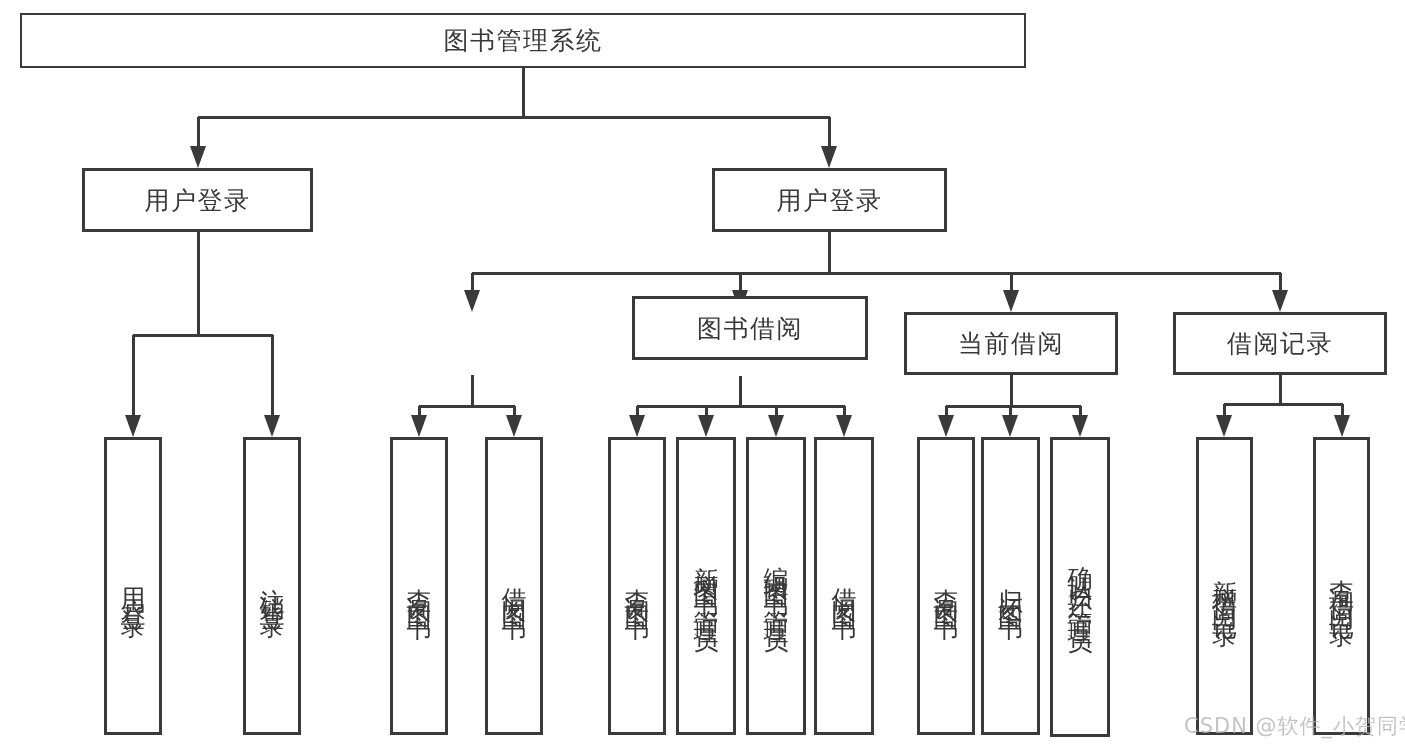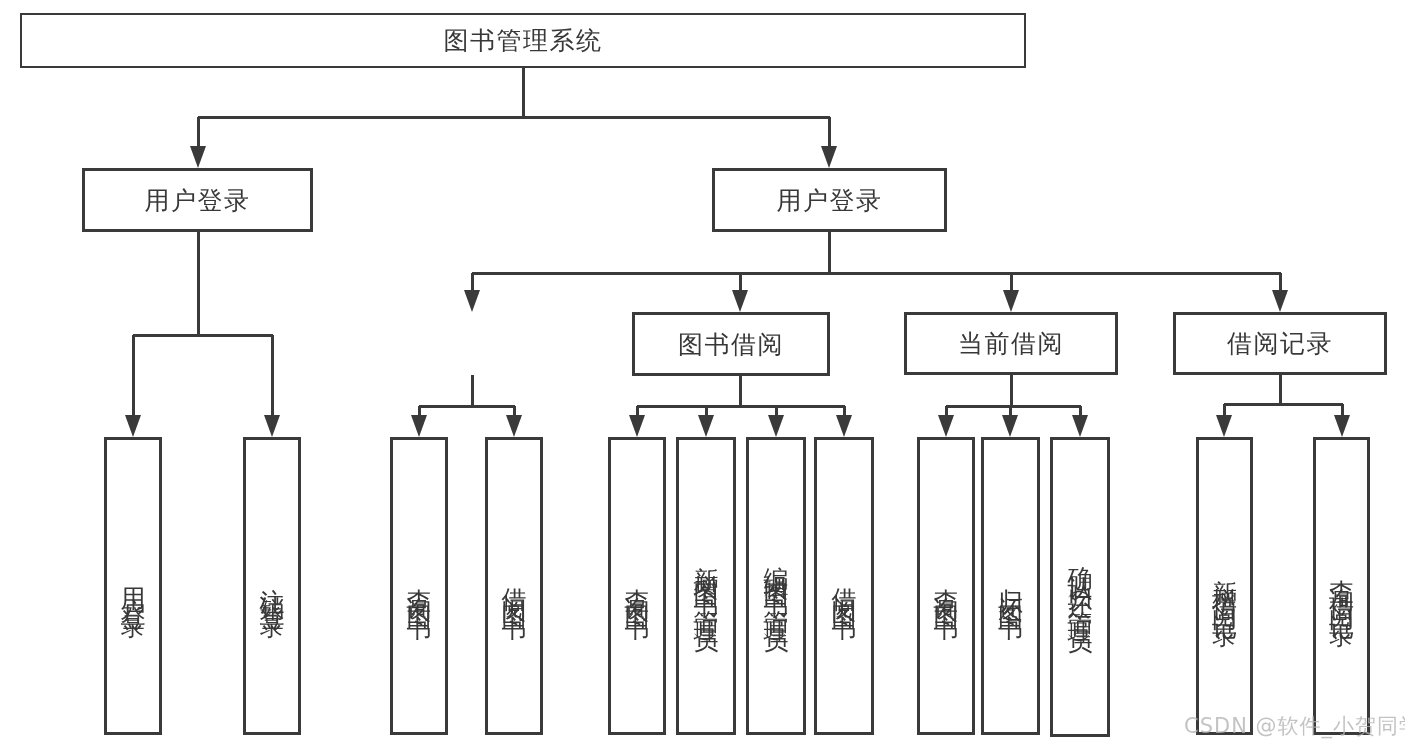--- a/index.html
+++ b/index.html
@@ -42,21 +42,21 @@
   <span class="watermark">CSDN @软件_小贺同学</span>
 <div class="node" style="left: 20px; top: 13px; width: 1006px; height: 55px; border-width: 2px;">
       <span class="lbl">图书管理系统</span>
     </div>
     <div class="node" style="left: 82px; top: 168px; width: 231px; height: 64px; border-width: 3px;">
       <span class="lbl">用户登录</span>
     </div>
     <div class="node" style="left: 712px; top: 168px; width: 235px; height: 64px; border-width: 3px;">
       <span class="lbl">用户登录</span>
     </div>
-    <div class="node" style="left: 632px; top: 312px; width: 198px; height: 64px; border-width: 3px;">
+    <div class="node" style="left: 632px; top: 296px; width: 236px; height: 64px; border-width: 3px;">
       <span class="lbl">图书借阅</span>
     </div>
     <div class="node" style="left: 904px; top: 312px; width: 214px; height: 63px; border-width: 3px;">
       <span class="lbl">当前借阅</span>
     </div>
     <div class="node" style="left: 1173px; top: 312px; width: 214px; height: 63px; border-width: 3px;">
       <span class="lbl">借阅记录</span>
     </div>
     <div class="node vertical" style="left: 104px; top: 437px; width: 58px; height: 298px; border-width: 3px;">
       <span class="lbl">用户登录</span>

